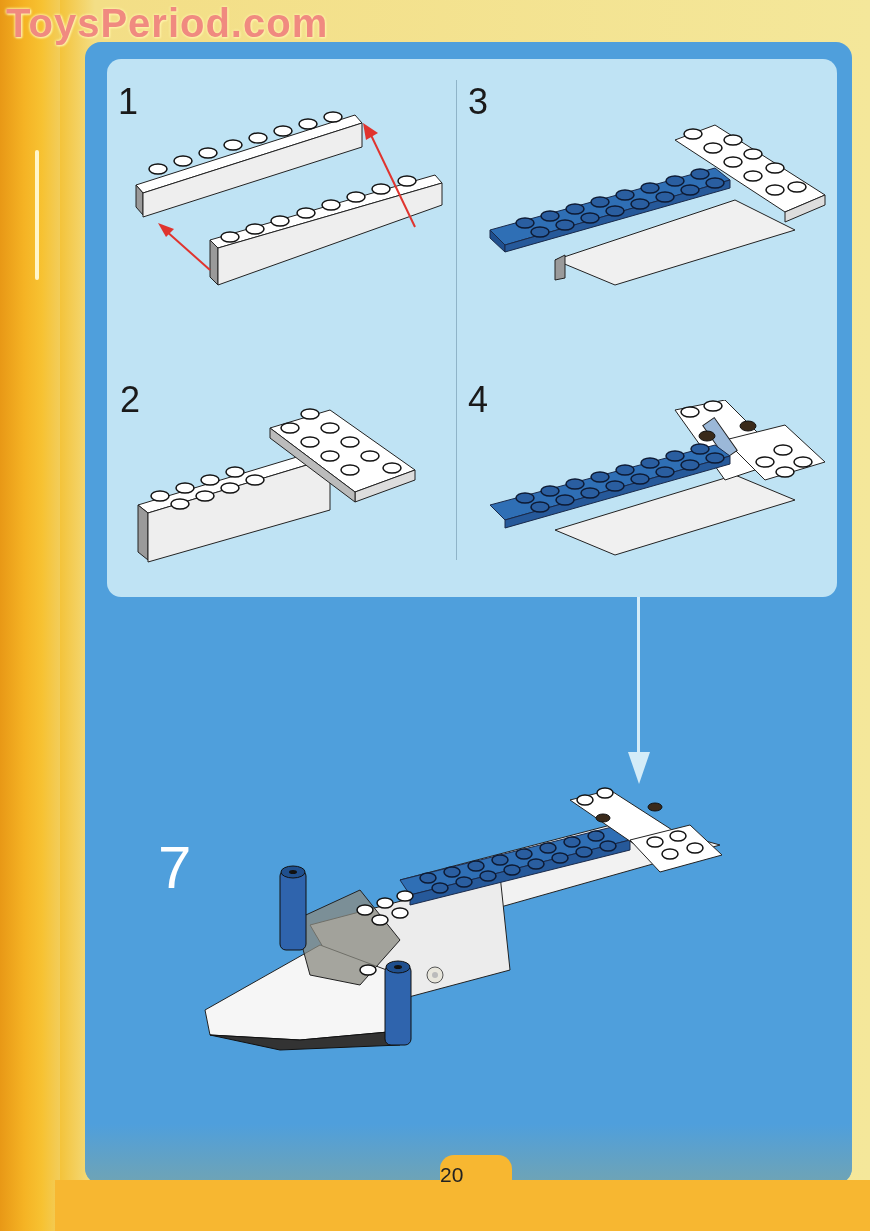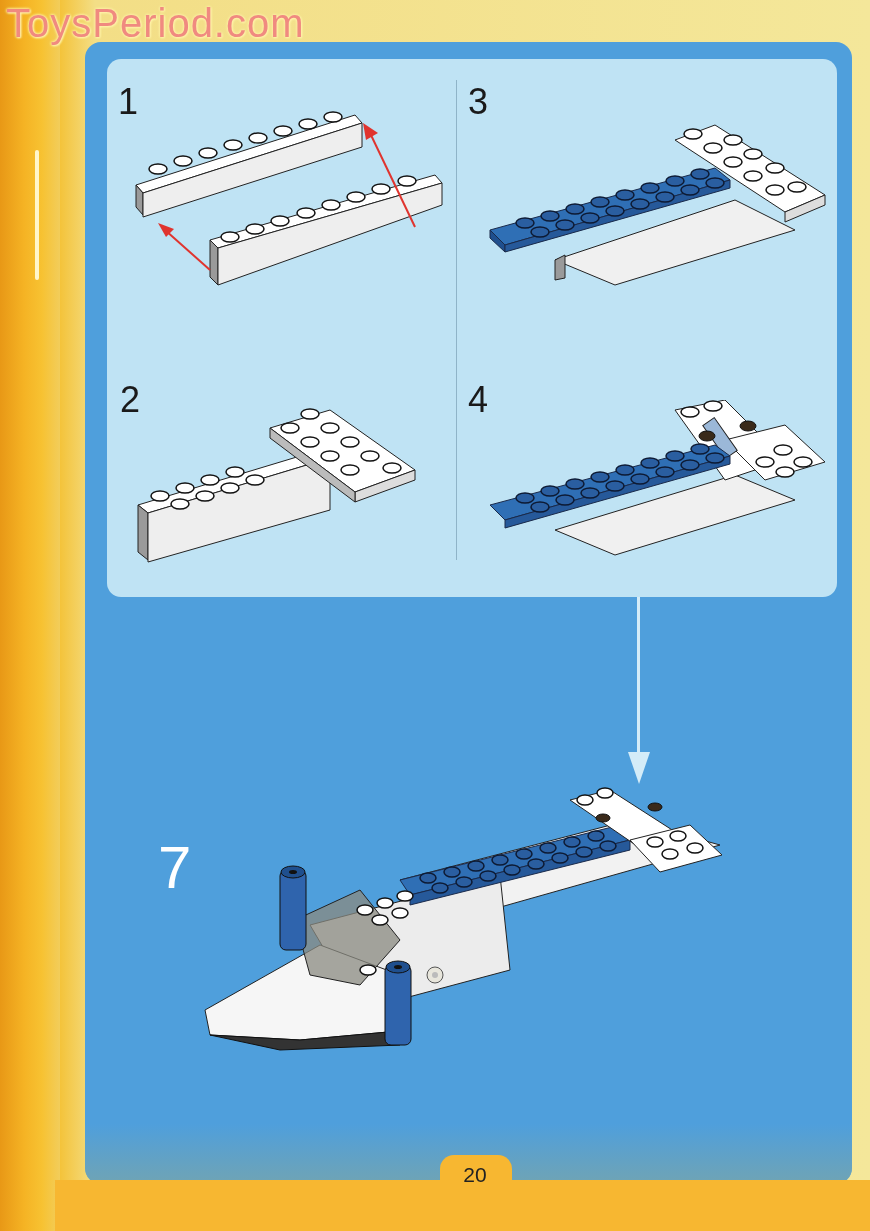--- a/index.html
+++ b/index.html
@@ -2,40 +2,40 @@
 <html><head>
 <meta charset="utf-8">
 <style>
   html,body{margin:0;padding:0;}
   body{width:870px;height:1231px;overflow:hidden;position:relative;
     background:linear-gradient(90deg,#f2a81c 0px,#f6bc2c 30px,#f4c33a 60px,#f3de86 95px,#f4e79a 870px);
     font-family:"Liberation Sans",sans-serif;}
   .spine{position:absolute;left:0;top:0;width:60px;height:1231px;
     background:linear-gradient(90deg,#e89816,#f5b324 40%,#f7c232 70%,#f2cd5b);}
   .spine-highlight{position:absolute;left:35px;top:150px;width:4px;height:130px;background:#fff6cc;border-radius:2px;}
-  .watermark{position:absolute;left:6px;top:0;font-size:40px;font-weight:normal;color:#f08a80;
+  .watermark{position:absolute;left:6px;top:0;font-size:40px;font-weight:bold;color:#f08a80;
     letter-spacing:1px;line-height:46px;
     text-shadow:0 0 3px #fff2a8,0 0 3px #fff2a8,1px 1px 2px #fff2a8;}
   .blue-panel{position:absolute;left:85px;top:42px;width:767px;height:1142px;background:#4f9fdc;
     border-radius:16px;overflow:hidden;}
   .blue-panel .shadow-bottom{position:absolute;left:0;bottom:0;width:100%;height:60px;
     background:linear-gradient(180deg,rgba(79,159,220,0),rgba(120,165,170,0.8));}
   .sub-panel{position:absolute;left:107px;top:59px;width:730px;height:538px;background:#bfe3f4;
     border-radius:14px;}
   .divider{position:absolute;left:456px;top:80px;width:1px;height:480px;background:#8fb4c8;}
   .step-num{position:absolute;font-size:36px;color:#1a1a1a;font-weight:normal;line-height:36px;}
   .step-num.big{font-size:60px;color:#ffffff;line-height:60px;}
   .fig{position:absolute;}
   .arrow-down{position:absolute;left:637px;top:597px;width:3px;height:165px;background:#d4ecf8;}
   .arrow-head{position:absolute;left:628px;top:752px;width:0;height:0;
     border-left:11px solid transparent;border-right:11px solid transparent;border-top:32px solid #d4ecf8;}
   .bottom-strip{position:absolute;left:55px;top:1180px;width:815px;height:51px;background:#f7b731;}
   .page-tab{position:absolute;left:440px;top:1155px;width:72px;height:38px;background:#f7b731;
     border-radius:14px 14px 0 0;}
-  .page-num{position:absolute;left:440px;top:1163px;width:70px;text-align:center;font-size:21px;color:#222;}
+  .page-num{position:absolute;left:440px;top:1163px;width:70px;font-size:21px;color:#222;}
 </style>
 </head>
 <body>
 
 <div class="spine"></div>
 <div class="spine-highlight"></div>
 
 <div class="watermark">ToysPeriod.com</div>
 
 <div class="blue-panel">

